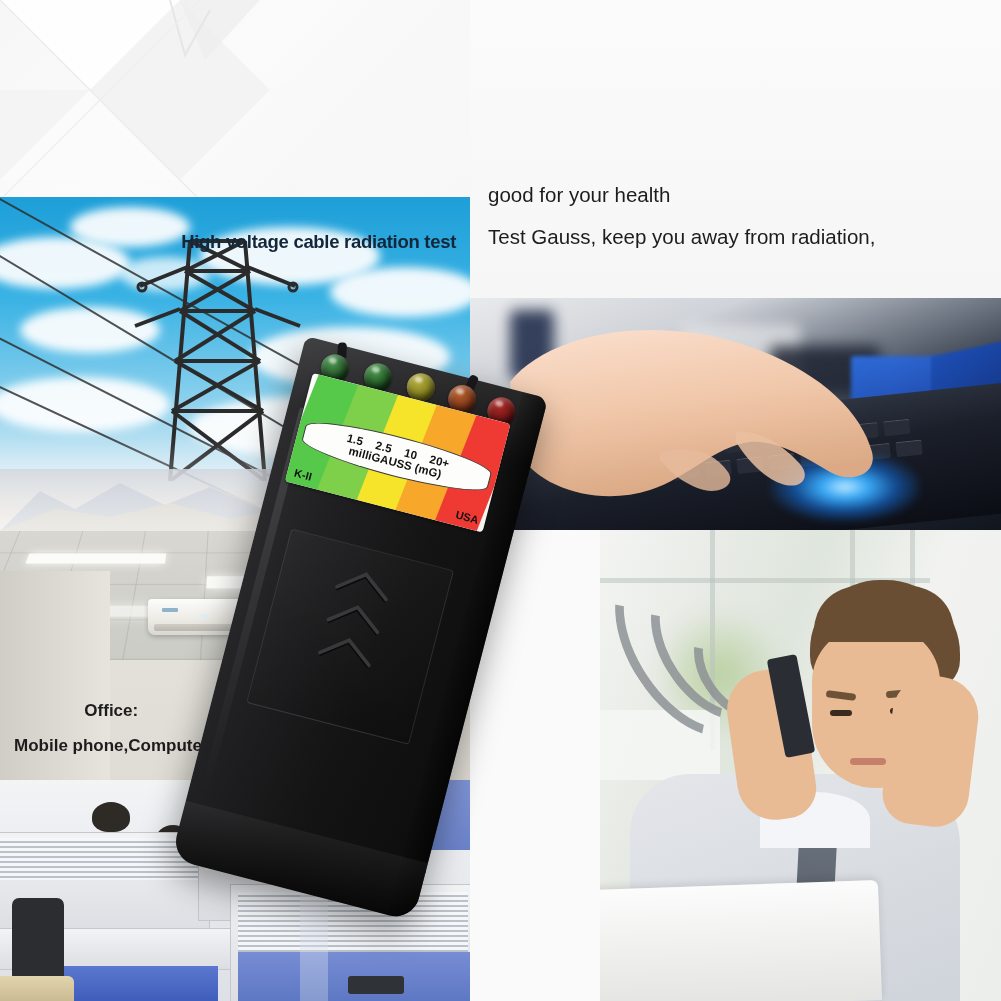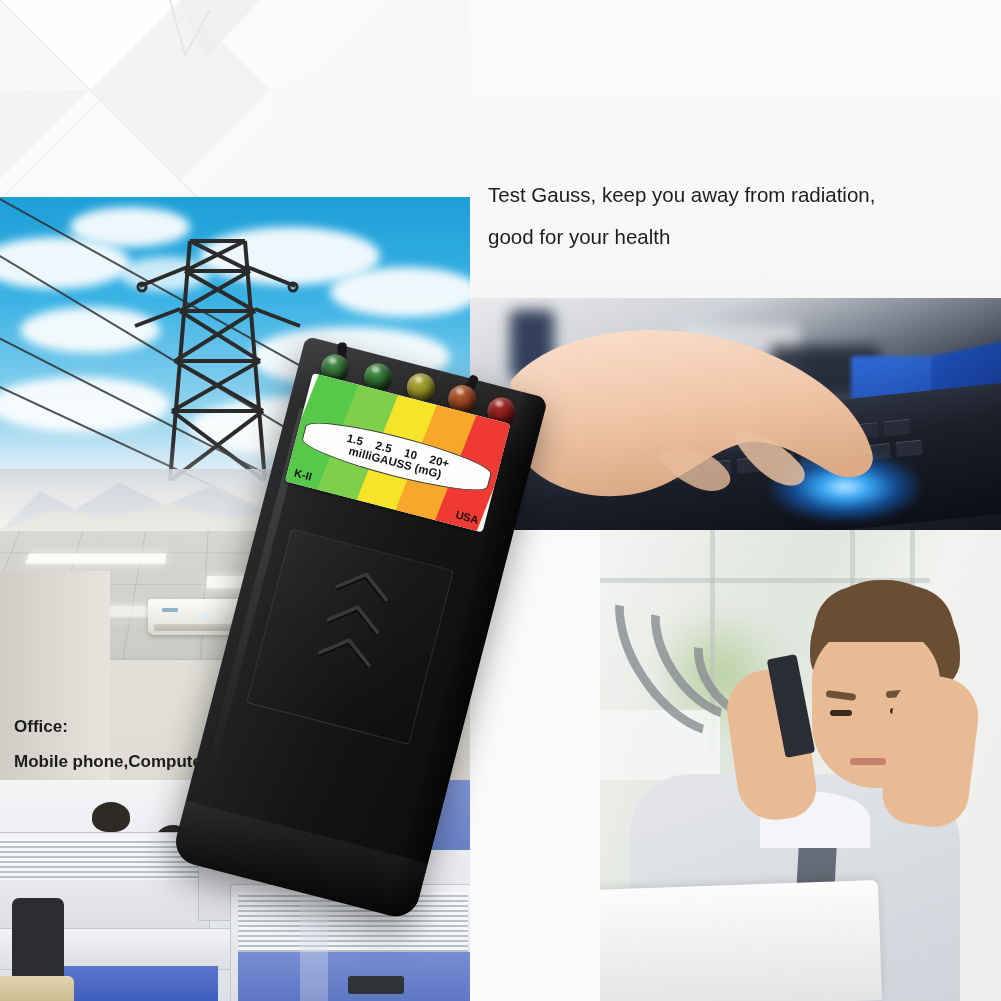--- a/index.html
+++ b/index.html
@@ -72,22 +72,22 @@
         background:linear-gradient(180deg,#fcfcfa 0%,#eceae4 60%,#d9d7d0 100%);
         border-radius:4px 4px 7px 7px; box-shadow:0 2px 5px rgba(0,0,0,.22); }
   .ac:after { content:""; position:absolute; left:6px; bottom:4px; width:104px; height:7px;
               background:linear-gradient(180deg,#cfcdc6,#b9b7b0); border-radius:2px; }
   .ac-dot { position:absolute; left:52px; top:15px; width:7px; height:5px; background:#dff0f7; border-radius:1px; }
   .ac-logo { position:absolute; left:14px; top:9px; width:16px; height:4px; background:#8fb3cc; border-radius:1px; }
   .ac-pipe { position:absolute; left:266px; top:66px; width:6px; height:56px;
              background:#ded9cf; border-radius:3px; transform:rotate(7deg); }
   .wall-l { position:absolute; left:0; top:40px; width:110px; height:210px;
             background:linear-gradient(90deg,#cfcdc6,#e6e4dd); }
-  .lbl-off { position:absolute; left:14px; top:178px; font-size:17px; font-weight:bold;
-             color:#1c1c1c; line-height:35px; z-index:9; }
+  .lbl-off { position:absolute; left:14px; top:162px; font-size:17px; font-weight:bold;
+             color:#1c1c1c; line-height:35px; z-index:9;text-align:center; }
 
   
   .p-cub { left:0; top:780px; width:470px; height:221px; background:#e7e9ee; }
   .cub-wall { position:absolute; background:linear-gradient(180deg,#f2f3f5,#dcdee3); border:1px solid #c3c7ce; }
   .cub-glass { position:absolute; background:linear-gradient(180deg,rgba(235,240,248,.9),rgba(205,215,230,.8)); }
   .blind { position:absolute; background:repeating-linear-gradient(180deg,#f6f7f9 0 3px,#b9bfc9 3px 5px); opacity:.95; }
   .blue-pan { position:absolute; background:linear-gradient(180deg,#5b77cf,#3f5ebb); }
   .head-d { position:absolute; background:#2e2a26; border-radius:50% 50% 42% 42%; }
   .torso { position:absolute; background:#f0f2f5; border-radius:36% 36% 0 0; }
   .sticky { position:absolute; width:15px; height:15px; background:#f5e26a; }
@@ -171,22 +171,22 @@
       <polygon points="180,0 260,0 205,60" fill="#ededed" opacity=".7"></polygon>
       <polyline points="170,0 185,55 210,10" fill="none" stroke="#e6e6e6" stroke-width="2"></polyline>
       <polygon points="270,90 470,0 470,200 300,200" fill="#f8f8f8" opacity=".75"></polygon>
       <line x1="0" y1="0" x2="200" y2="200" stroke="#ececec" stroke-width="1.5"></line>
       <line x1="200" y1="0" x2="0" y2="200" stroke="#efefef" stroke-width="1.5"></line>
     </svg>
   </div>
 
   <div class="head-zone"></div>
   <div class="sub">
+    <div>good for your health</div>
     <div>Test Gauss, keep you away from radiation,</div>
-    <div>good for your health</div>
   </div>
 
   <div class="panel p-sky">
     <div class="cloud" style="left:-20px;top:40px;width:150px;height:52px;"></div>
     <div class="cloud" style="left:70px;top:10px;width:120px;height:40px;"></div>
     <div class="cloud" style="left:200px;top:30px;width:180px;height:58px;"></div>
     <div class="cloud" style="left:330px;top:70px;width:150px;height:50px;"></div>
     <div class="cloud" style="left:20px;top:110px;width:140px;height:46px;"></div>
     <div class="cloud" style="left:250px;top:130px;width:200px;height:60px;"></div>
     <div class="cloud" style="left:-10px;top:180px;width:180px;height:55px;"></div>
@@ -223,20 +223,21 @@
       </svg>
     </div>
 
     <div class="mtn">
       <svg viewBox="0 0 470 62" preserveAspectRatio="none">
         <polygon points="0,62 40,22 75,40 120,14 165,36 210,18 260,40 310,20 360,38 410,22 470,44 470,62" fill="#b9c2cf" opacity=".75"></polygon>
         <polygon points="0,62 55,40 110,48 170,34 230,50 300,36 370,50 440,38 470,48 470,62" fill="#d8d2c6" opacity=".8"></polygon>
       </svg>
     </div>
     <div class="sky-cap"></div>
+    <div class="lbl-hv">High voltage cable radiation test</div>
   </div>
 
   <div class="panel p-kbd">
     <div class="kbd-bg"></div>
     <div class="kbd-blur-obj" style="left:40px;top:12px;width:44px;height:70px;background:#23304e;opacity:.9;"></div>
     <div class="kbd-blur-obj" style="left:210px;top:26px;width:120px;height:60px;background:#e9eaec;opacity:.7;"></div>
     <div class="kbd-blur-obj" style="left:300px;top:48px;width:110px;height:50px;background:#1d2331;opacity:.85;"></div>
     <div class="blue-box"></div>
     <div class="blue-screen"></div>
     <div class="kbd-deck">

